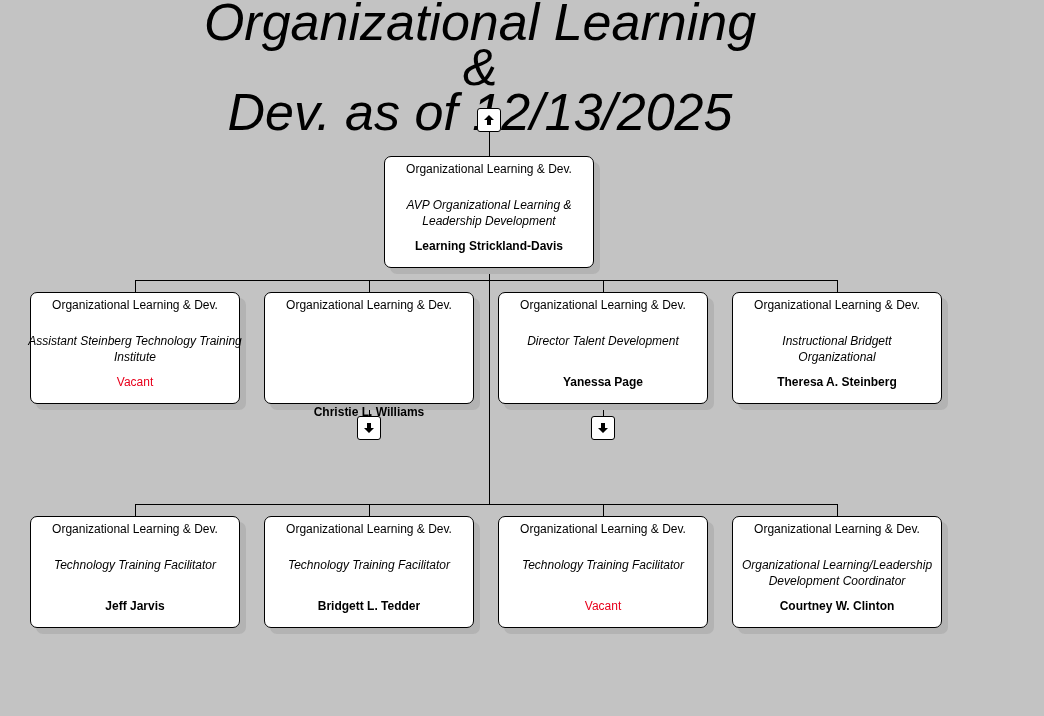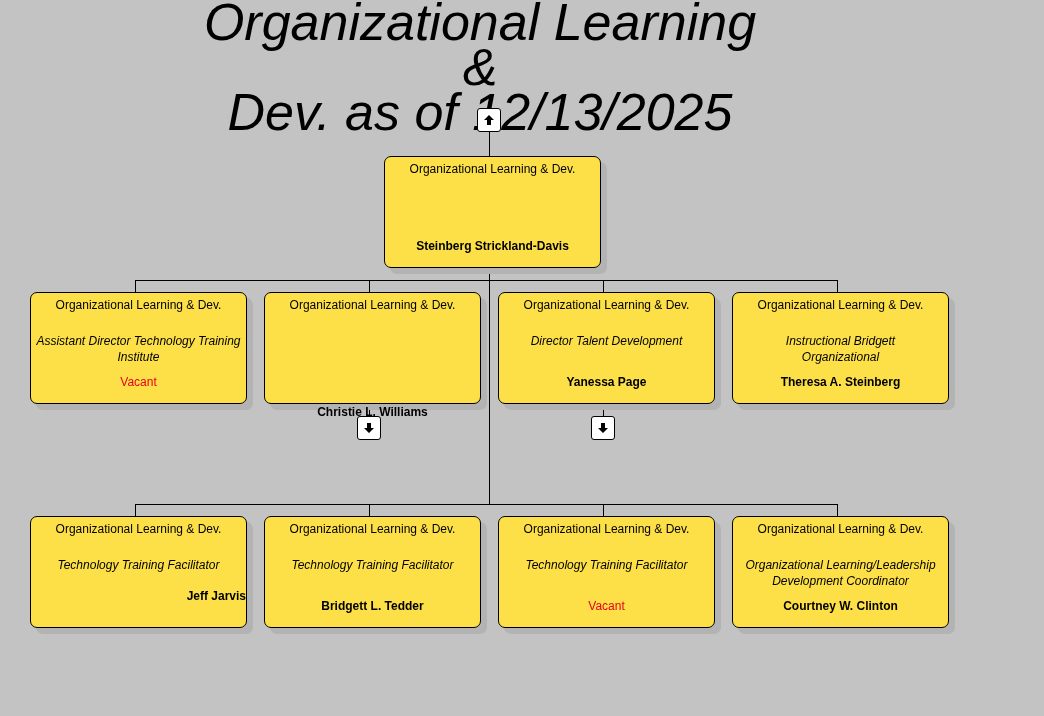--- a/index.html
+++ b/index.html
@@ -9,25 +9,24 @@
     font-family:"Liberation Sans", sans-serif;
   }
   .title {
     position:absolute; left:200px; width:560px; top:0px;
     text-align:center; font-style:italic; font-size:52px; line-height:45px;
     color:#000;
   }
   .line { position:absolute; background:#000; }
   .node {
     position:absolute; width:208px; height:110px;
-    background:#fde047; border:1px solid #000; border-radius:7px;
+    background:#ffffff; border:1px solid #000; border-radius:7px;
     box-shadow:6px 6px 0 #b3b3b3;
     text-align:center; font-size:12px; color:#000;
     box-sizing:content-box;
-    padding-left:7px;
   }
   .node .dept { position:absolute; left:0; right:0; top:5px; line-height:14px; }
   .node .jobtitle { position:absolute; left:-2px; right:-2px; font-style:italic; line-height:16px; }
   .node .person { position:absolute; left:0; right:0; line-height:14px; font-weight:bold; }
   .node .person.vacant { font-weight:normal; color:#e8001c; }
   .nav-btn {
     position:absolute; width:22px; height:22px; background:#fff;
     border:1px solid #000; border-radius:3px;
     display:flex; align-items:center; justify-content:center;
     cursor:pointer;
@@ -58,26 +57,27 @@
 <div class="line" style="left:837px; top:504px; width:1px; height:12px;"></div>
 
 <div class="nav-btn" style="left:477px; top:108px;">
   <svg width="12" height="12" viewBox="0 0 12 12">
     <polygon points="6,1 11,6 8,6 8,11 4,11 4,6 1,6" fill="#000"></polygon>
   </svg>
 </div>
 
 <div class="node" style="left:384px; top:156px;">
   <div class="dept">Organizational Learning &amp; Dev.</div>
-  <div class="person" style="top:82px;">Steinberg Strickland-Davis</div>
+  <div class="jobtitle" style="top:40px; padding:0 10px;">AVP Organizational Learning &amp; Leadership Development</div>
+  <div class="person" style="top:82px;">Learning Strickland-Davis</div>
 </div>
 
 <div class="node" style="left:30px; top:292px;">
   <div class="dept">Organizational Learning &amp; Dev.</div>
-  <div class="jobtitle" style="top:40px; left:-4px; right:-4px;">Assistant Director Technology Training Institute</div>
+  <div class="jobtitle" style="top:40px; left:-4px; right:-4px;">Assistant Steinberg Technology Training Institute</div>
   <div class="person vacant" style="top:82px;">Vacant</div>
 </div>
 
 <div class="node" style="left:264px; top:292px;">
   <div class="dept">Organizational Learning &amp; Dev.</div>
   <div class="person" style="top:72px;margin-top:40px;">Christie L. Williams</div>
 </div>
 
 <div class="node" style="left:498px; top:292px;">
   <div class="dept">Organizational Learning &amp; Dev.</div>
@@ -98,21 +98,21 @@
 </div>
 <div class="nav-btn" style="left:591px; top:416px;">
   <svg width="12" height="12" viewBox="0 0 12 12">
     <polygon points="6,11 11,6 8,6 8,1 4,1 4,6 1,6" fill="#000"></polygon>
   </svg>
 </div>
 
 <div class="node" style="left:30px; top:516px;">
   <div class="dept">Organizational Learning &amp; Dev.</div>
   <div class="jobtitle" style="top:40px;">Technology Training Facilitator</div>
-  <div class="person" style="top:72px;text-align:right;">Jeff Jarvis</div>
+  <div class="person" style="top:82px;">Jeff Jarvis</div>
 </div>
 
 <div class="node" style="left:264px; top:516px;">
   <div class="dept">Organizational Learning &amp; Dev.</div>
   <div class="jobtitle" style="top:40px;">Technology Training Facilitator</div>
   <div class="person" style="top:82px;">Bridgett L. Tedder</div>
 </div>
 
 <div class="node" style="left:498px; top:516px;">
   <div class="dept">Organizational Learning &amp; Dev.</div>

